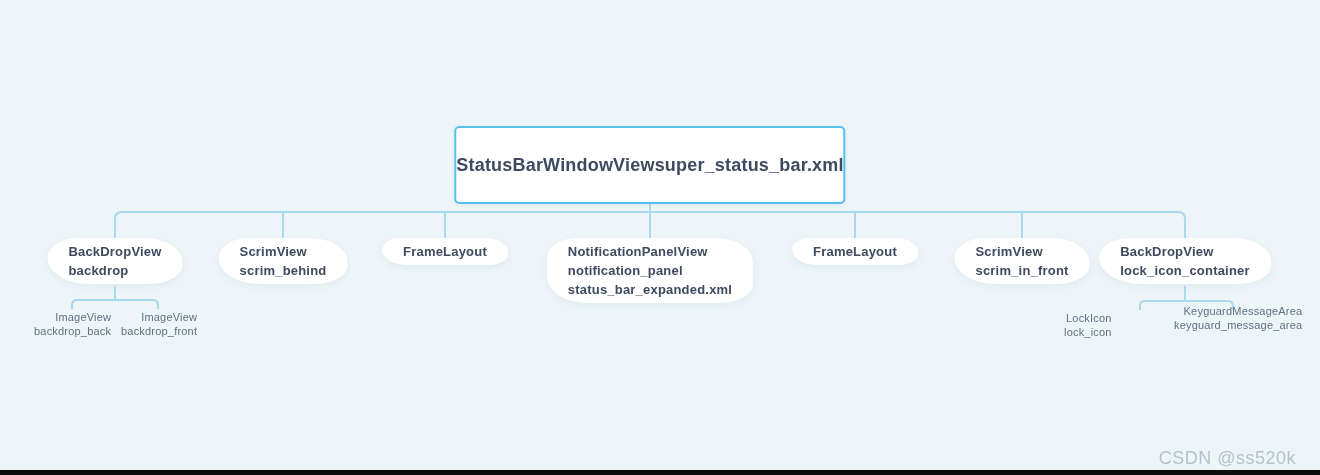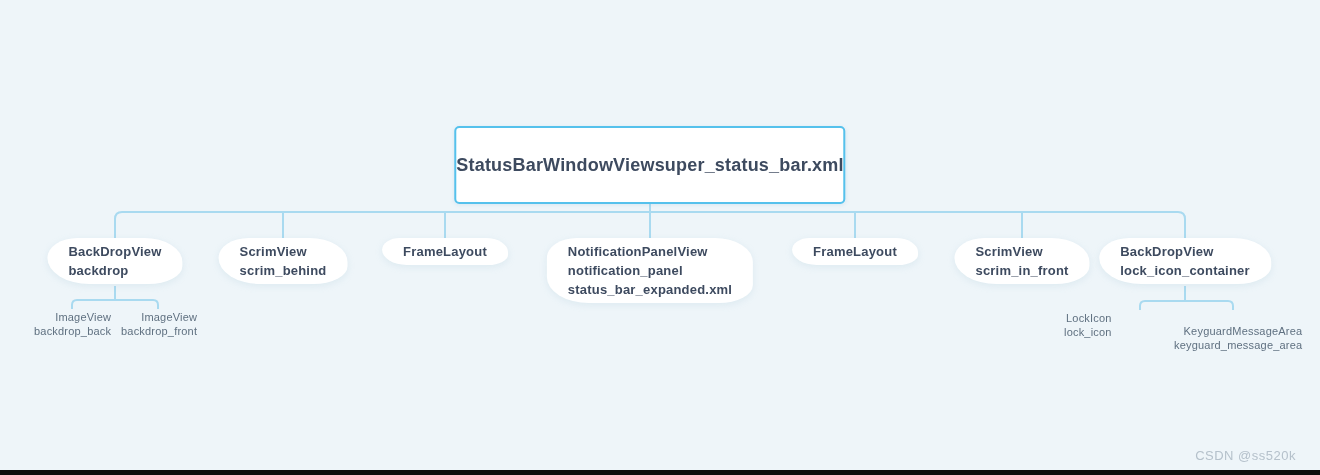--- a/index.html
+++ b/index.html
@@ -52,21 +52,21 @@
 
   .leaf{position:absolute;}
   .leaf span{
     display:block;text-align:right;white-space:nowrap;
     font-size:11px;font-weight:normal;line-height:14px;
     color:var(--leaf-text);letter-spacing:.2px;
   }
 
   .watermark{
     position:absolute;right:24px;top:448px;
-    font-size:13px;color:var(--watermark);letter-spacing:.5px;
+    font-size:18px;color:var(--watermark);letter-spacing:.5px;
   }
   .bottom-bar{
     position:absolute;left:0;bottom:0;width:1320px;height:5px;
     background:var(--bottom-bar);
   }
 </style>
 </head>
 <body>
 
 <div class="stage">
@@ -136,21 +136,21 @@
   <div class="leaf" style="left:121px;top:310px">
     <span>ImageView</span>
     <span>backdrop_front</span>
   </div>
 
   <div class="leaf" style="left:1064px;top:311px">
     <span>LockIcon</span>
     <span>lock_icon</span>
   </div>
 
-  <div class="leaf" style="left:1174px;top:324px">
+  <div class="leaf" style="left:1174px;top:304px">
     <span>KeyguardMessageArea</span>
     <span>keyguard_message_area</span>
   </div>
 
   <div class="watermark">CSDN @ss520k</div>
   <div class="bottom-bar"></div>
 
 </div>
 
 </body></html>

